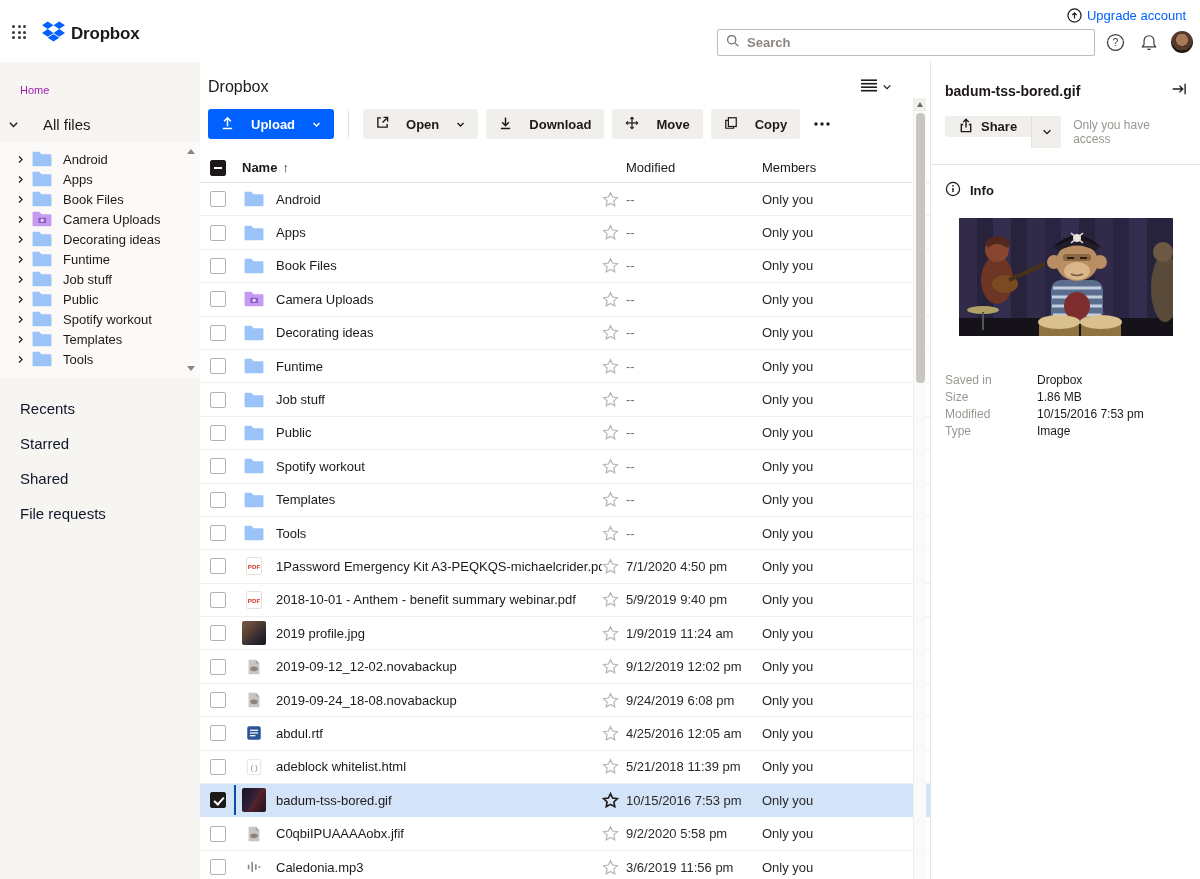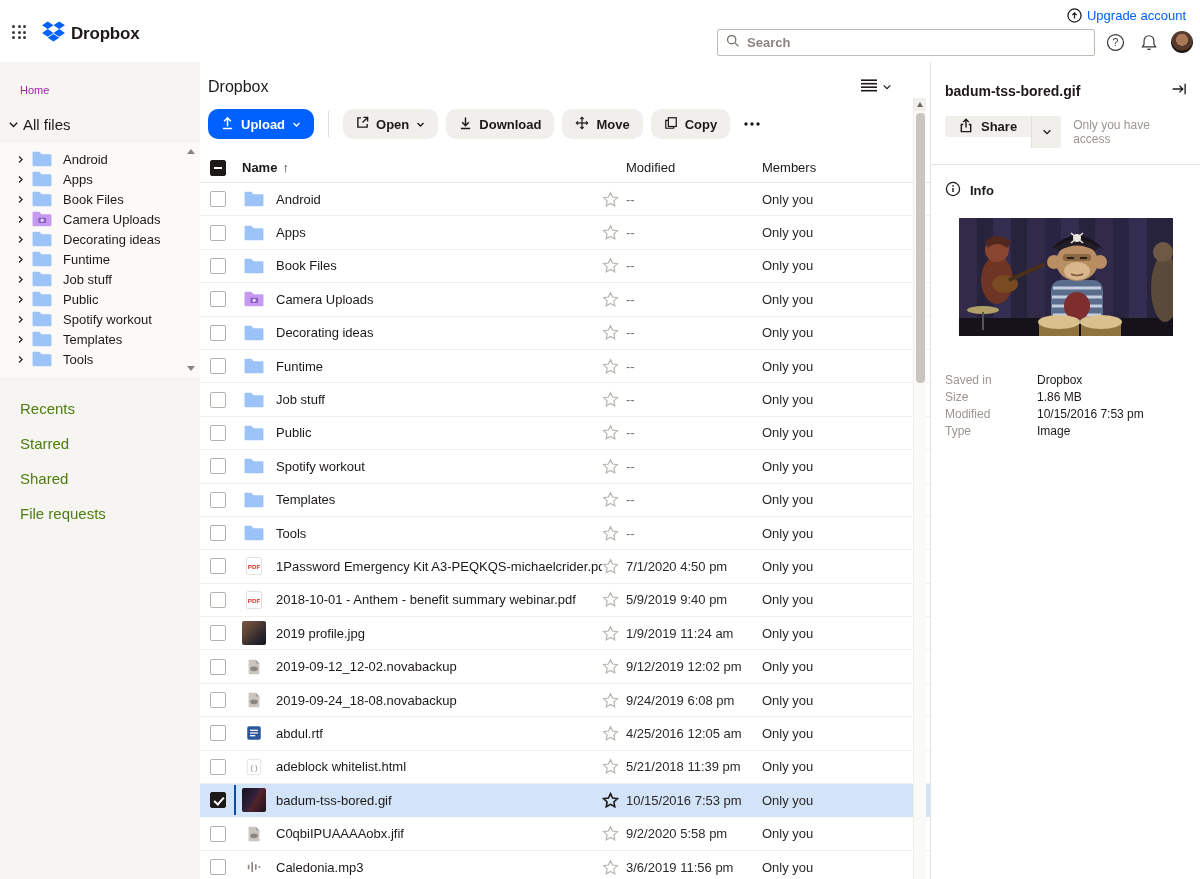--- a/index.html
+++ b/index.html
@@ -24,41 +24,41 @@
     align-items:center; justify-content:center; cursor:pointer; }
   .avatar { position:absolute; right:7px; top:31px; width:22px; height:22px; border-radius:50%;
     background:radial-gradient(circle at 50% 40%, #a87858 0 34%, #55392a 35% 62%, #201611 63%); cursor:pointer; }
 
   
   .app { display:flex; height:817px; }
 
   
   .sidebar { width:200px; background:#f7f5f2; position:relative; flex:none; }
   .sb-home { padding:22px 0 0 20px; font-size:11px; color:#a21caf; cursor:pointer; }
-  .sb-allfiles { display:flex; align-items:center; gap:4px; padding:20px 0 10px 8px;
+  .sb-allfiles { display:flex; align-items:center; gap:24px; padding:20px 0 10px 8px;
     font-size:15px; color:#1e1919; cursor:pointer; }
   .tree { position:relative; background:#fbfaf8; padding:6px 0 8px 0; }
   .tree-item { display:flex; align-items:center; height:20px; padding-left:16px; gap:6px;
     font-size:13px; color:#1e1919; cursor:pointer; white-space:nowrap; }
   .tree-item .lbl { margin-left:4px; }
   .tree-sb { position:absolute; right:4px; top:4px; bottom:4px; width:10px; }
   .caret-up, .caret-down { position:absolute; left:1px; width:0; height:0;
     border-left:4px solid transparent; border-right:4px solid transparent; }
   .caret-up { top:2px; border-bottom:5px solid #8a857f; }
   .caret-down { bottom:2px; border-top:5px solid #8a857f; }
   .sb-nav { margin-top:14px; }
-  .sb-nav-item { padding:9px 0 9px 20px; font-size:15px; color:#4d7c0f; cursor:pointer; }
+  .sb-nav-item { padding:9px 0 9px 20px; font-size:15px; color:#0f172a; cursor:pointer; }
 
   
   .main { width:730px; flex:none; position:relative; background:#fff; }
   .main-title { padding:16px 0 0 8px; font-size:16px; color:#1e1919; }
   .view-toggle { position:absolute; right:38px; top:16px; display:flex; align-items:center; gap:5px; cursor:pointer; }
   .toolbar { display:flex; align-items:center; gap:8px; padding:13px 0 0 8px; }
-  .btn { display:flex; align-items:center; gap:7px; height:30px; padding:0 13px;
-    background:#f1efec; border:none; border-radius:10px; font-size:13px; font-weight:bold;
+  .btn { display:flex; align-items:center; gap:17px; height:30px; padding:0 13px;
+    background:#f1efec; border:none; border-radius:3px; font-size:13px; font-weight:bold;
     color:#1e1919; cursor:pointer; font-family:"Liberation Sans",sans-serif; }
   .btn-upload { background:#0061fe; color:#fff; }
   .tb-divider { width:1px; height:26px; background:#e2dfdb; margin:0 6px; }
   .more-btn { background:transparent; font-weight:bold; letter-spacing:1px; padding:0 6px; }
 
   .thead { display:flex; align-items:center; height:30px; margin-top:14px;
     padding:0 18px 0 10px; border-bottom:1px solid #e7e5e1; font-size:13px; }
   .thead .col-name { margin-left:16px; font-weight:bold; flex:1; display:flex; align-items:center; gap:5px; }
   .col-modified { width:136px; flex:none; }
   .col-members { width:150px; flex:none; }

